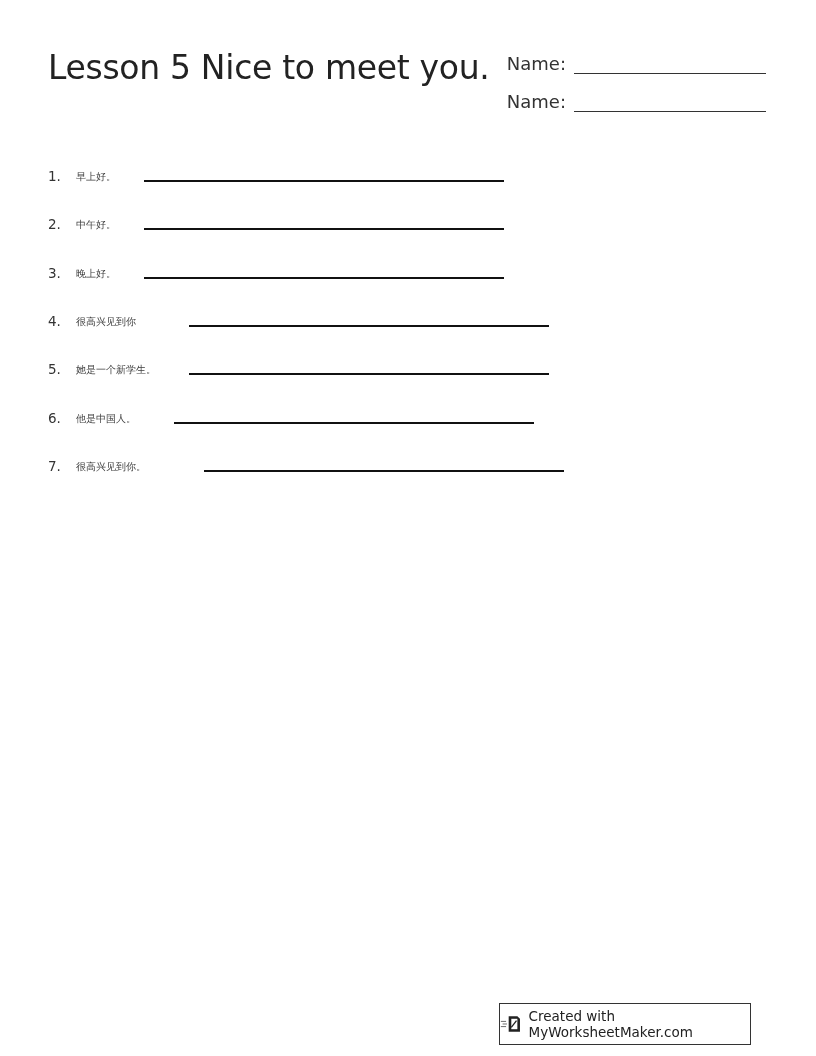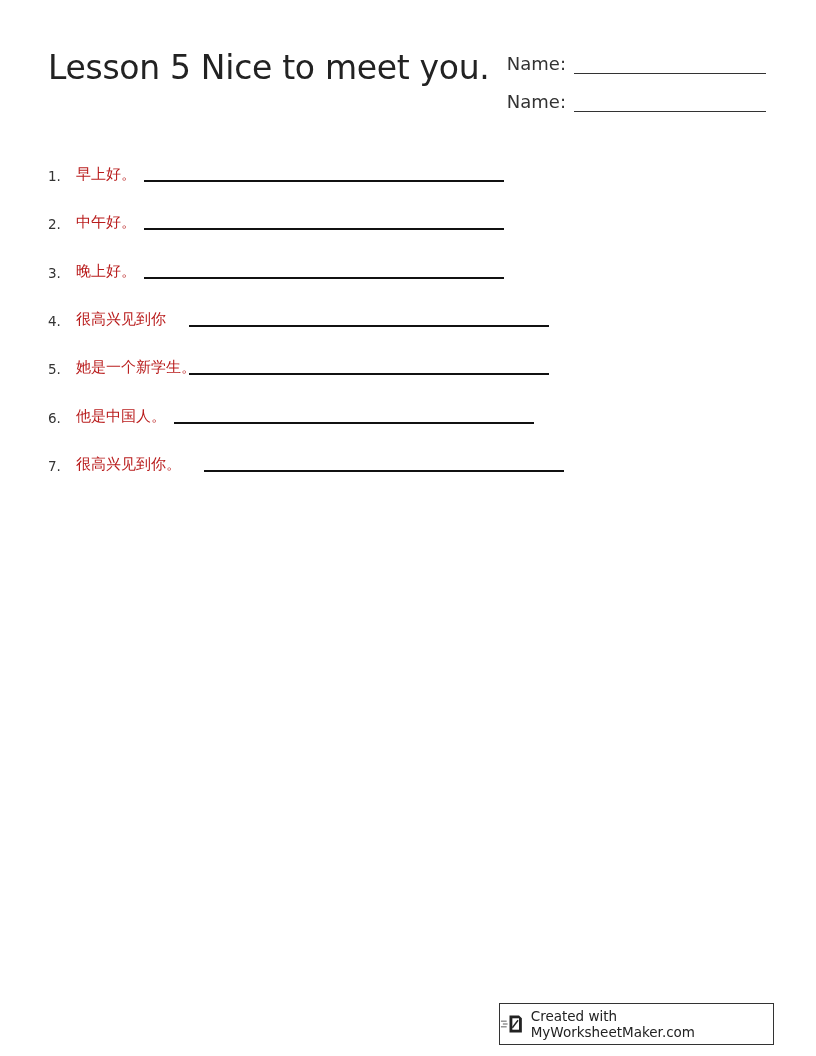--- a/index.html
+++ b/index.html
@@ -12,24 +12,24 @@
     font-size: 33px; font-weight: normal; letter-spacing: -0.3px; color: #222;
     font-family: "DejaVu Sans", sans-serif;
     text-align: center;
   }
   .meta-row { position: absolute; display: flex; align-items: flex-end; }
   .meta-label { font-size: 18px; color: #333; text-align: right; width: 64px; margin-right: 8px; line-height: 20px; }
   .meta-line { width: 192px; border-bottom: 1.5px solid #333; height: 18px; }
   .q-list { position: absolute; left: 48px; top: 160px; }
   .q-item { position: absolute; left: 0; height: 24px; display: flex; align-items: flex-end; white-space: nowrap; }
   .q-num { width: 28px; font-size: 13.5px; color: #333; }
-  .q-text { font-size: 15px; color: #b91c1c; margin-right: 10px; }
+  .q-text { font-size: 10px; color: #404040; margin-right: 10px; }
   .q-line { border-bottom: 2px solid #111; height: 0; margin-bottom: 2px; }
   .footer {
-    position: absolute; left: 499px; top: 1003px; width: 275px; height: 42px;
+    position: absolute; left: 499px; top: 1003px; width: 252px; height: 42px;
     border: 1.5px solid #333; box-sizing: border-box;
     display: flex; align-items: center; justify-content: flex-end;
     font-size: 13.5px; color: #222;
   }
   .footer svg { margin-right: 6px; }
 </style>
 </head>
 <body>
 
 <div class="title">Lesson 5 Nice to meet you.</div>

